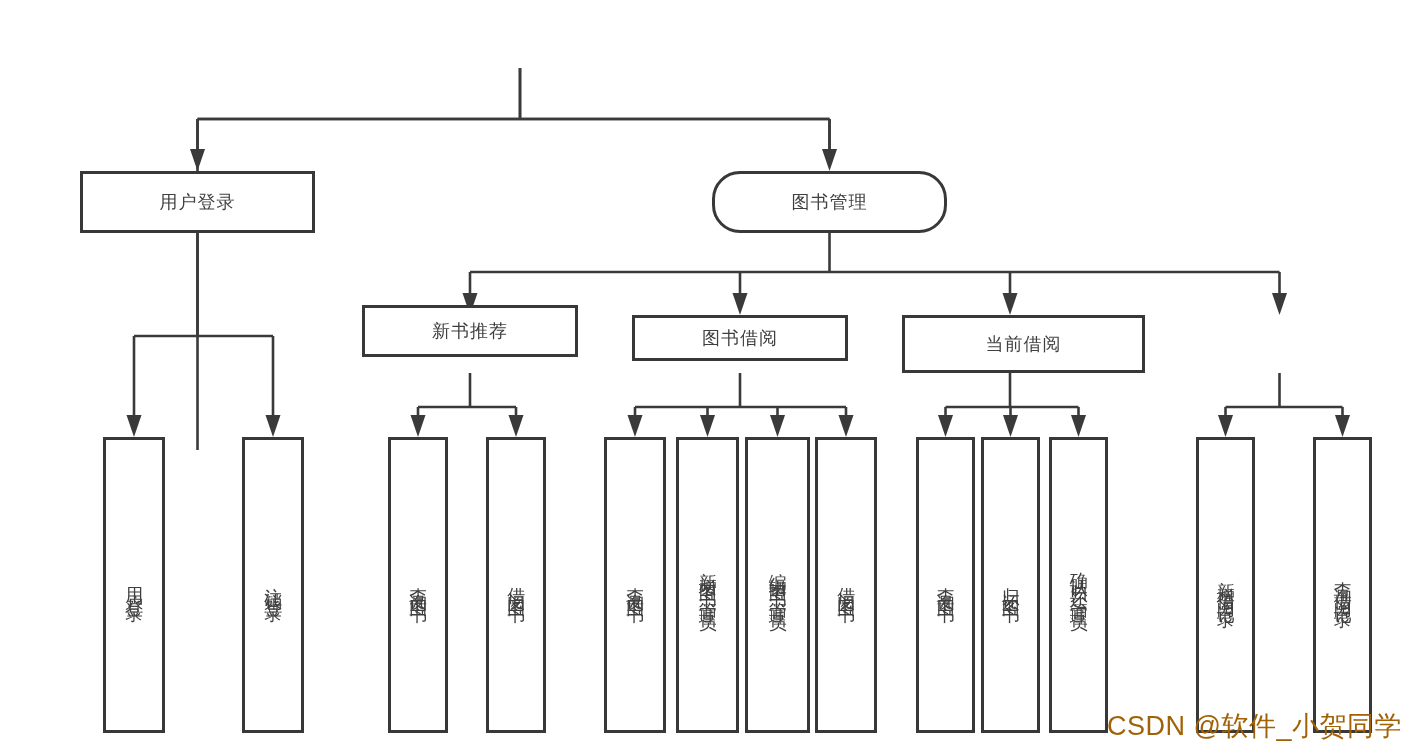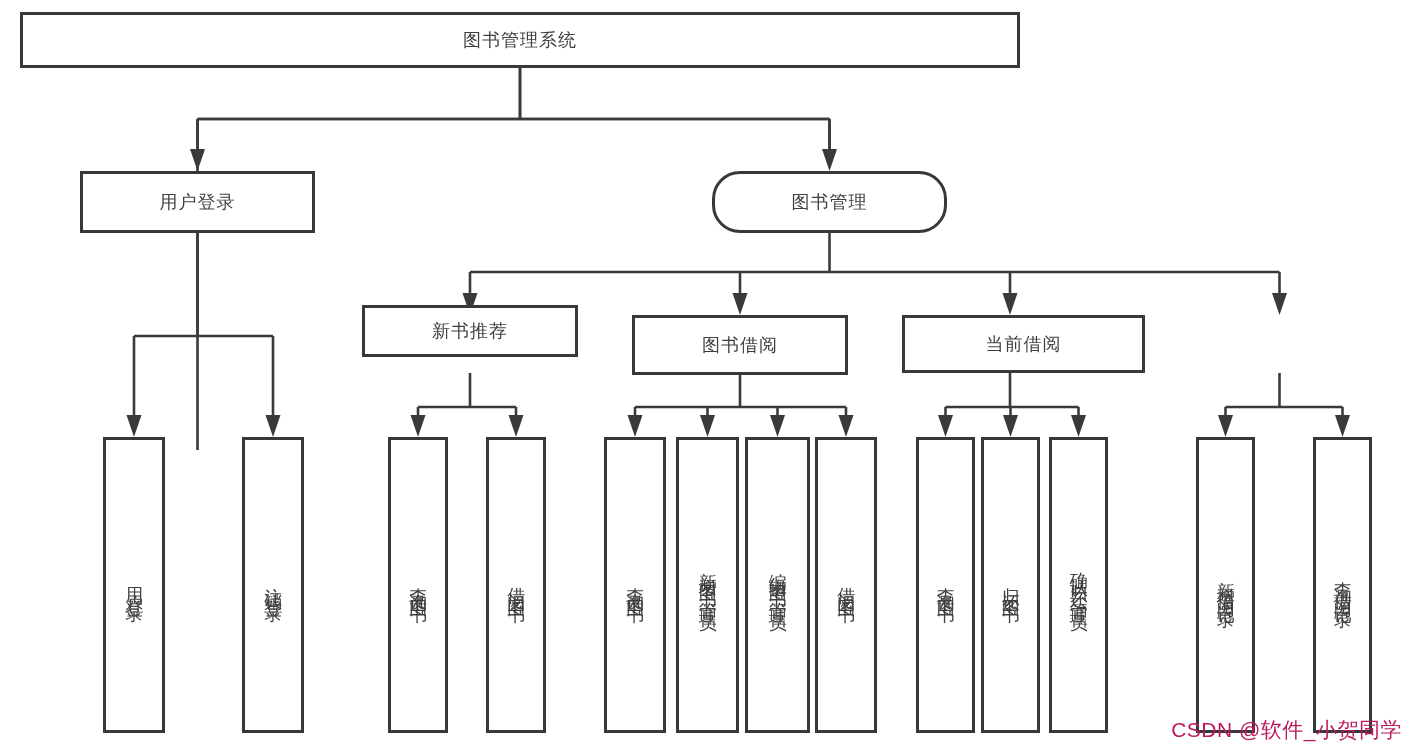--- a/index.html
+++ b/index.html
@@ -30,42 +30,42 @@
     line-height:1.15;
     font-size:18px;
   }
   
   .n-root{left:20px;top:12px;width:1000px;height:56px;}
   
   .n-userlogin{left:80px;top:171px;width:235px;height:62px;}
   .n-bookmgmt{left:712px;top:171px;width:235px;height:62px;border-radius:28px;}
   
   .n-newrec{left:362px;top:305px;width:216px;height:52px;}
-  .n-borrow{left:632px;top:315px;width:216px;height:60px;}
+  .n-borrow{left:632px;top:315px;width:216px;height:46px;}
   .n-current{left:902px;top:315px;width:243px;height:58px;}
   .n-records{left:1171px;top:315px;width:217px;height:58px;}
   
   .l-a1{left:103px;top:437px;width:62px;height:296px;}
   .l-a2{left:242px;top:437px;width:62px;height:296px;}
   .l-b1{left:388px;top:437px;width:60px;height:296px;}
   .l-b2{left:486px;top:437px;width:60px;height:296px;}
   .l-c1{left:604px;top:437px;width:62px;height:296px;}
   .l-c2{left:676px;top:437px;width:63px;height:296px;}
   .l-c3{left:745px;top:437px;width:65px;height:296px;}
   .l-c4{left:815px;top:437px;width:62px;height:296px;}
   .l-d1{left:916px;top:437px;width:59px;height:296px;}
   .l-d2{left:981px;top:437px;width:59px;height:296px;}
   .l-d3{left:1049px;top:437px;width:59px;height:296px;}
   .l-e1{left:1196px;top:437px;width:59px;height:296px;}
   .l-e2{left:1313px;top:437px;width:59px;height:296px;}
   .watermark{
     position:absolute;
     right:3px;bottom:3px;
-    color:#be185d;
-    font-size:21px;
+    color:#a16207;
+    font-size:27px;
     letter-spacing:0.5px;
   }
 </style>
 </head>
 <body>
 
 <div id="canvas">
 
   <svg id="connectors" viewBox="0 0 1405 747" xmlns="http://www.w3.org/2000/svg" fill="none" stroke="#3a3a3a" stroke-width="2.6">
 
@@ -137,23 +137,20 @@
     <g>
       <path d="M1279.5 373 V407"></path>
       <path d="M1225.5 407 H1342.5"></path>
       <path d="M1225.5 407 V416"></path>
       <path d="M1342.5 407 V416"></path>
       <polygon points="1218,415 1233,415 1225.5,437" fill="#3a3a3a" stroke="none"></polygon>
       <polygon points="1335,415 1350,415 1342.5,437" fill="#3a3a3a" stroke="none"></polygon>
     </g>
   </svg>
 
-  <div class="node n-root">
-    <span>图书管理系统</span>
-  </div>
 
   <div class="node n-userlogin">
     <span>用户登录</span>
   </div>
   <div class="node n-bookmgmt">
     <span>图书管理</span>
   </div>
 
   <div class="node n-newrec">
     <span>新书推荐</span>

